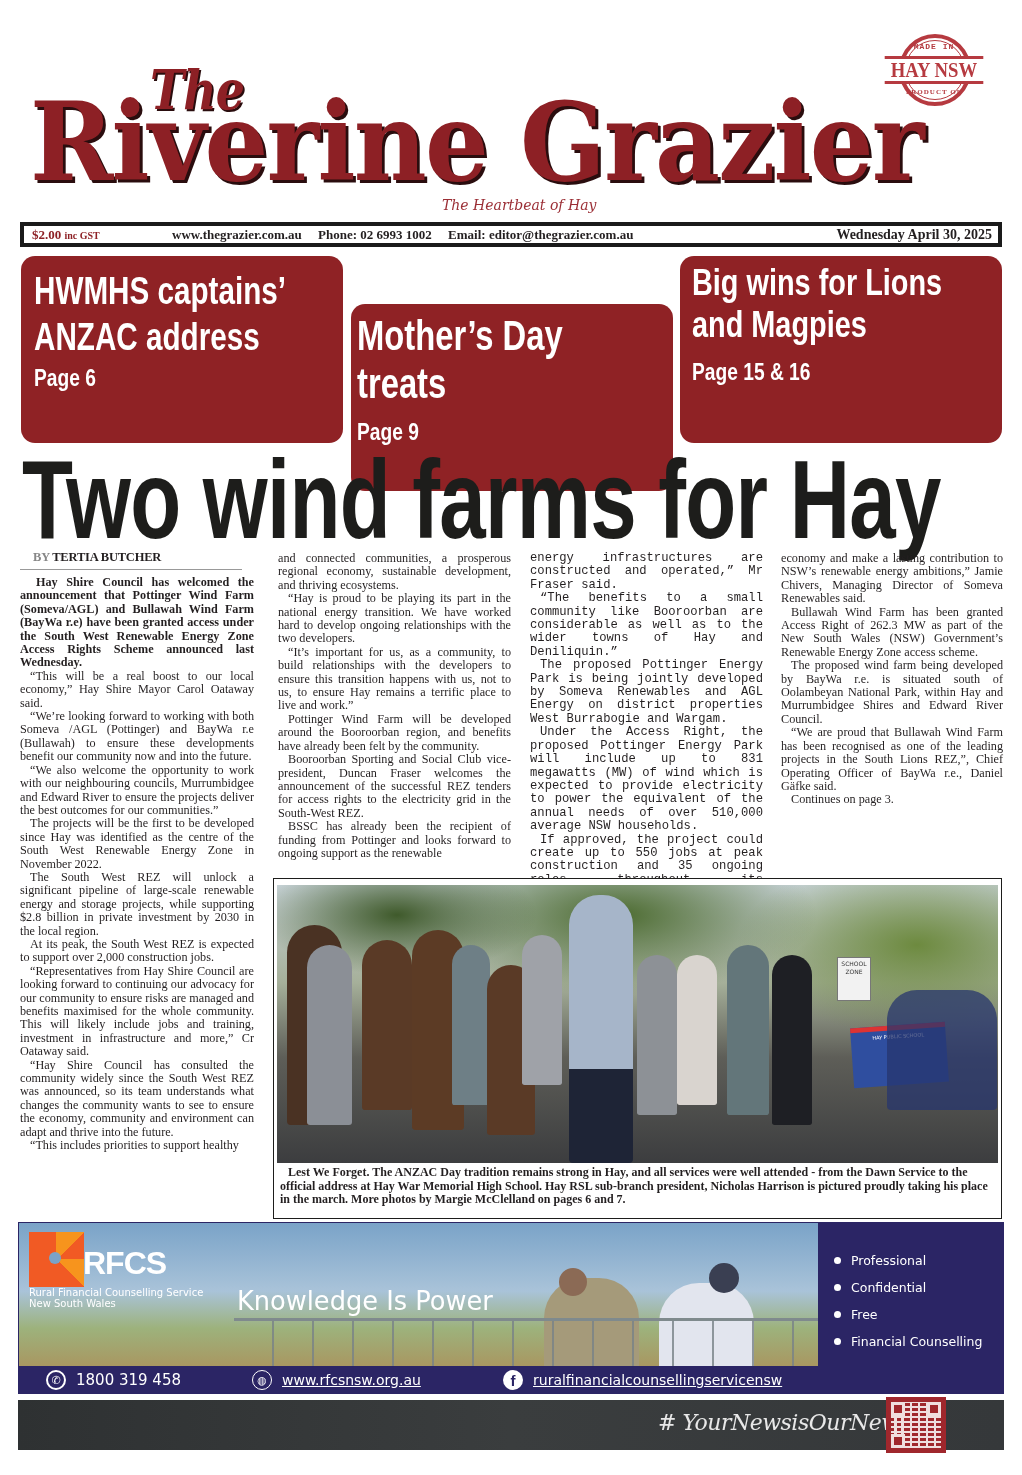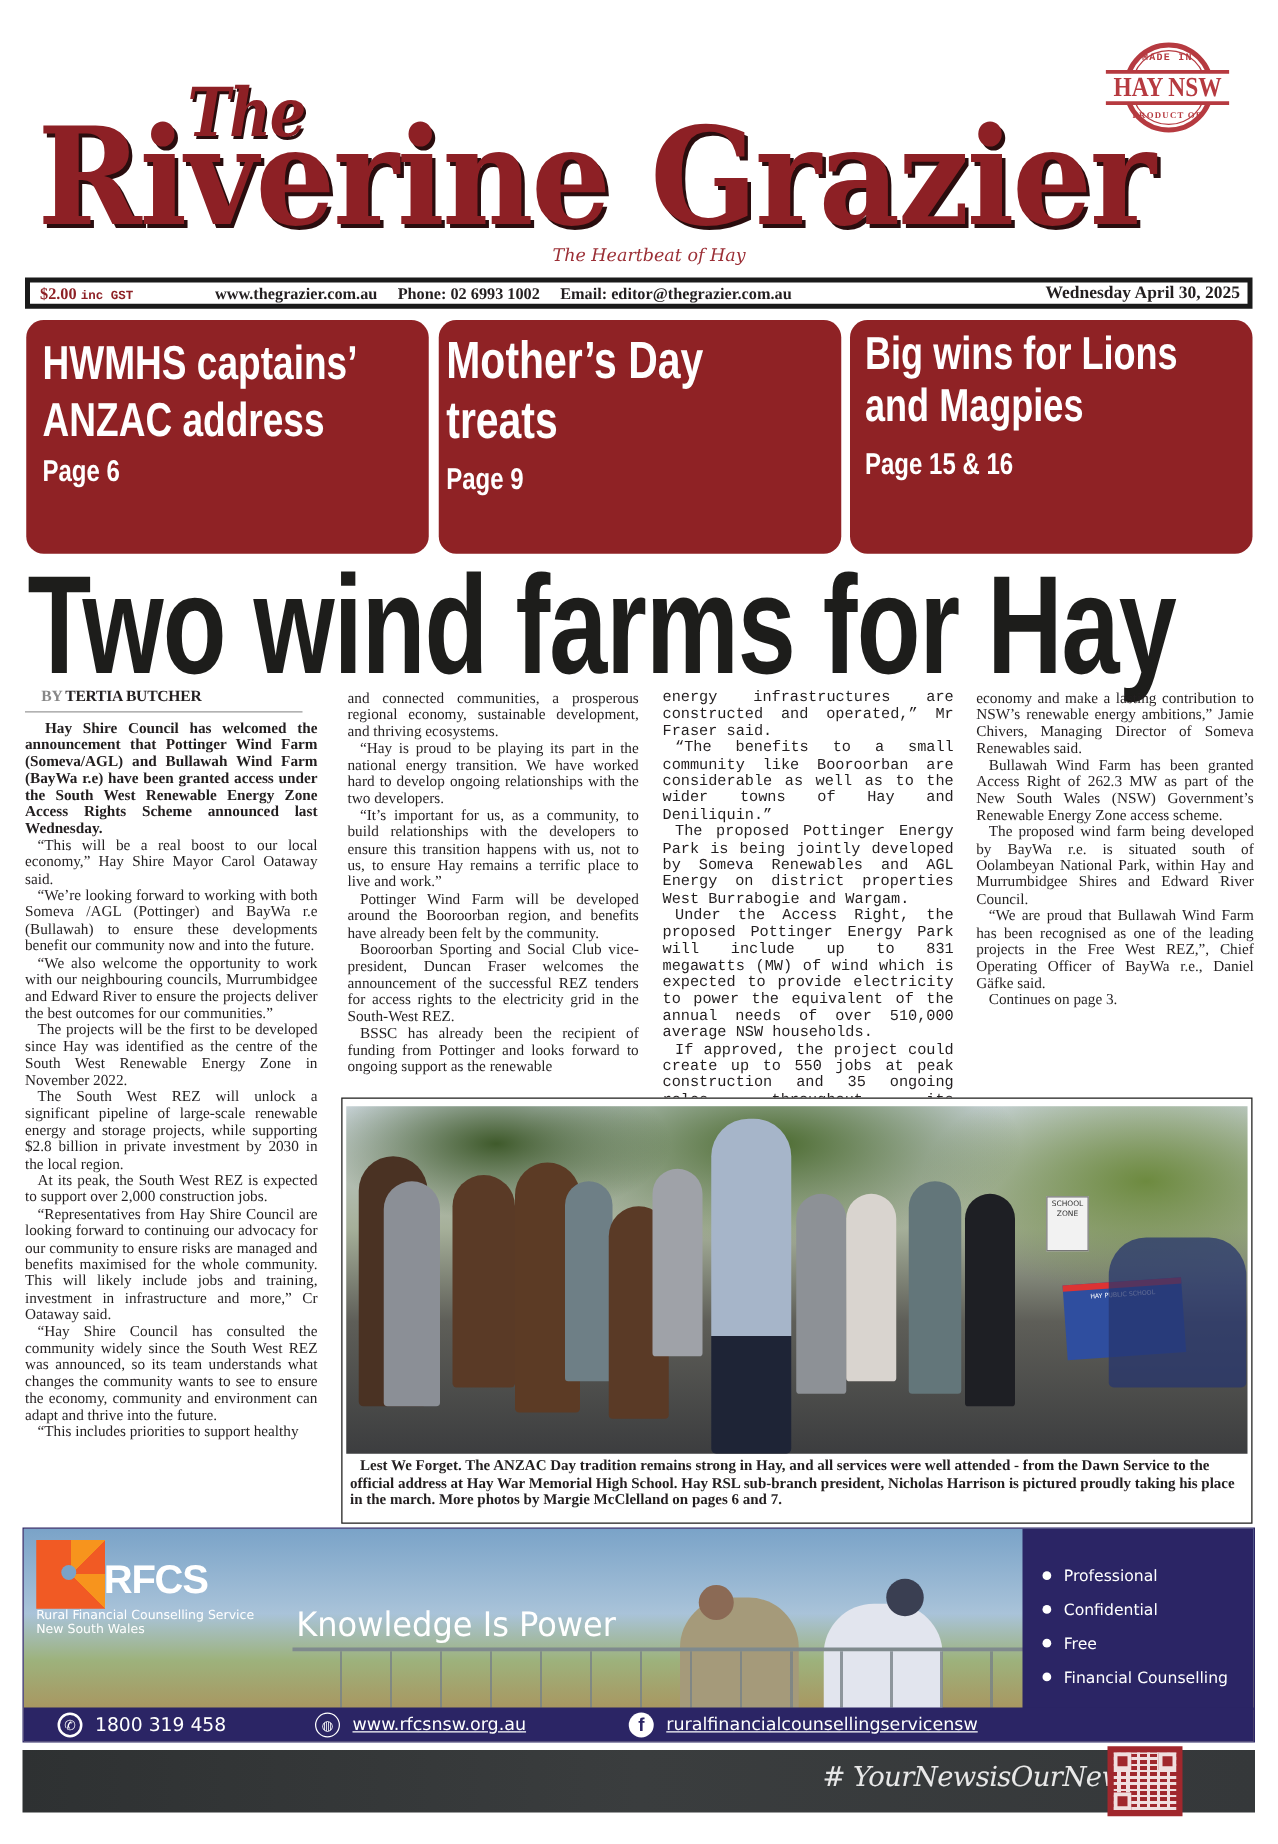--- a/index.html
+++ b/index.html
@@ -14,31 +14,31 @@
   .stamp { position: absolute; left: 874px; top: 34px; width: 120px; height: 72px; }
   .stamp-circle { position: absolute; left: 25px; top: 0; width: 72px; height: 72px; border-radius: 50%; border: 4px solid #b63a40; }
   .stamp-inner { position: absolute; left: 31px; top: 6px; width: 60px; height: 60px; border-radius: 50%; border: 1.5px solid #b63a40; }
   .stamp-top { position: absolute; left: 0; top: 8px; width: 120px; text-align: center; font-family: Liberation Mono, monospace; font-weight: bold; font-size: 8px; color: #b63a40; letter-spacing: 1px; }
   .stamp-bottom { position: absolute; left: 0; top: 54px; width: 120px; text-align: center; font-family: "Liberation Serif", serif; font-weight: bold; font-size: 7px; color: #b63a40; letter-spacing: 1px; }
   .stamp-band { position: absolute; left: 2px; top: 22px; width: 116px; height: 28px; background: #fff; border-top: 3px solid #b63a40; border-bottom: 3px solid #b63a40; text-align: center; font-family: "Liberation Serif", serif; font-weight: bold; font-size: 22px; line-height: 22px; color: #b63a40; transform: scaleX(0.85); }
 
   
   .infobar { position: absolute; left: 20px; top: 222px; width: 982px; height: 25px; border: 4px solid #1a1a1a; display: flex; align-items: center; font-family: "Liberation Serif", serif; font-weight: bold; font-size: 13px; white-space: nowrap; }
   .price { position: absolute; left: 8px; color: #8d2025; font-size: 13px; }
-  .price small { font-size: 10px; font-family: Liberation Mono, monospace; }
+  .price small { font-size: 10px; }
   .contact { position: absolute; left: 148px; color: #231f20; }
   .contact span { margin-right: 13px; }
   .date { position: absolute; right: 6px; color: #231f20; font-size: 14px; }
 
   
   .teaser { position: absolute; top: 256px; height: 187px; background: #8f2225; border-radius: 14px; color: #fff; font-family: "Liberation Sans", sans-serif; font-weight: bold; }
   .teaser h2 { position: absolute; font-size: 38px; line-height: 46px; transform: scaleX(0.78); transform-origin: left; white-space: nowrap; }
   .teaser .pg { position: absolute; font-size: 24px; transform: scaleX(0.8); transform-origin: left; white-space: nowrap; }
   .t1 { left: 21px; width: 322px; }
-  .t2 { left: 351px; width: 322px; }
+  .t2 { left: 351px; width: 322px; margin-top: 48px; }
   .t3 { left: 680px; width: 322px; }
 
   
   .headline { position: absolute; left: 22px; top: 444px; width: 990px; font-family: "Liberation Sans", sans-serif; font-weight: bold; font-size: 112px; line-height: 112px; color: #1d1d1b; white-space: nowrap; transform: scaleX(0.745); transform-origin: left; letter-spacing: -1px; }
 
   
   .byline { position: absolute; left: 33px; top: 550px; font-family: "Liberation Serif", serif; font-weight: bold; font-size: 12.5px; letter-spacing: -0.2px; }
   .byline .by { color: #888; }
   .byline-rule { position: absolute; left: 20px; top: 569px; width: 222px; height: 1px; background: #999; }
   .col { position: absolute; font-family: "Liberation Serif", serif; font-size: 12.2px; line-height: 13.4px; text-align: justify; color: #231f20; }
@@ -175,21 +175,21 @@
   <p>“The benefits to a small community like Booroorban are considerable as well as to the wider towns of Hay and Deniliquin.”</p>
   <p>The proposed Pottinger Energy Park is being jointly developed by Someva Renewables and AGL Energy on district properties West Burrabogie and Wargam.</p>
   <p>Under the Access Right, the proposed Pottinger Energy Park will include up to 831 megawatts (MW) of wind which is expected to provide electricity to power the equivalent of the annual needs of over 510,000 average NSW households.</p>
   <p>If approved, the project could create up to 550 jobs at peak construction and 35 ongoing roles throughout its operational life. A final decision on development approval is expected in the coming months, with construction expected to start by the end of 2026.</p>
   <p>“The Pottinger Energy Park is expected to provide a major boost to the Riverina’s</p>
 </div>
 <div class="col c4">
   <p style="text-indent:0">economy and make a lasting contribution to NSW’s renewable energy ambitions,” Jamie Chivers, Managing Director of Someva Renewables said.</p>
   <p>Bullawah Wind Farm has been granted Access Right of 262.3 MW as part of the New South Wales (NSW) Government’s Renewable Energy Zone access scheme.</p>
   <p>The proposed wind farm being developed by BayWa r.e. is situated south of Oolambeyan National Park, within Hay and Murrumbidgee Shires and Edward River Council.</p>
-  <p>“We are proud that Bullawah Wind Farm has been recognised as one of the leading projects in the Free West REZ,”, Chief Operating Officer of BayWa r.e., Daniel Gäfke said.</p>
+  <p>“We are proud that Bullawah Wind Farm has been recognised as one of the leading projects in the South Lions REZ,”, Chief Operating Officer of BayWa r.e., Daniel Gäfke said.</p>
   <p>Continues on page 3.</p>
 </div>
 
 <figure class="photo-frame">
   <div class="photo">
 
     <div class="figure" style="left:10px;top:40px;width:55px;height:200px;background:#4a3223;"></div>
     <div class="figure" style="left:30px;top:60px;width:45px;height:180px;background:#8b8f96;"></div>
     <div class="figure" style="left:85px;top:55px;width:50px;height:170px;background:#5a3a26;"></div>
     <div class="figure" style="left:135px;top:45px;width:52px;height:200px;background:#5c3b25;"></div>

